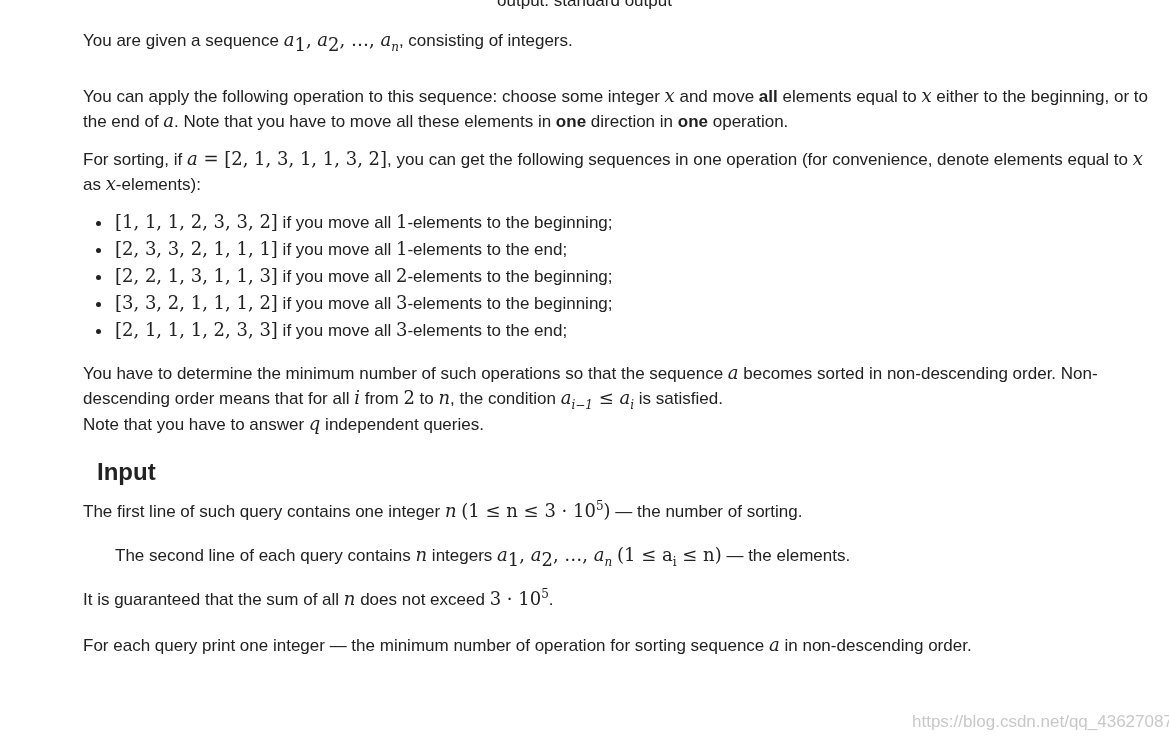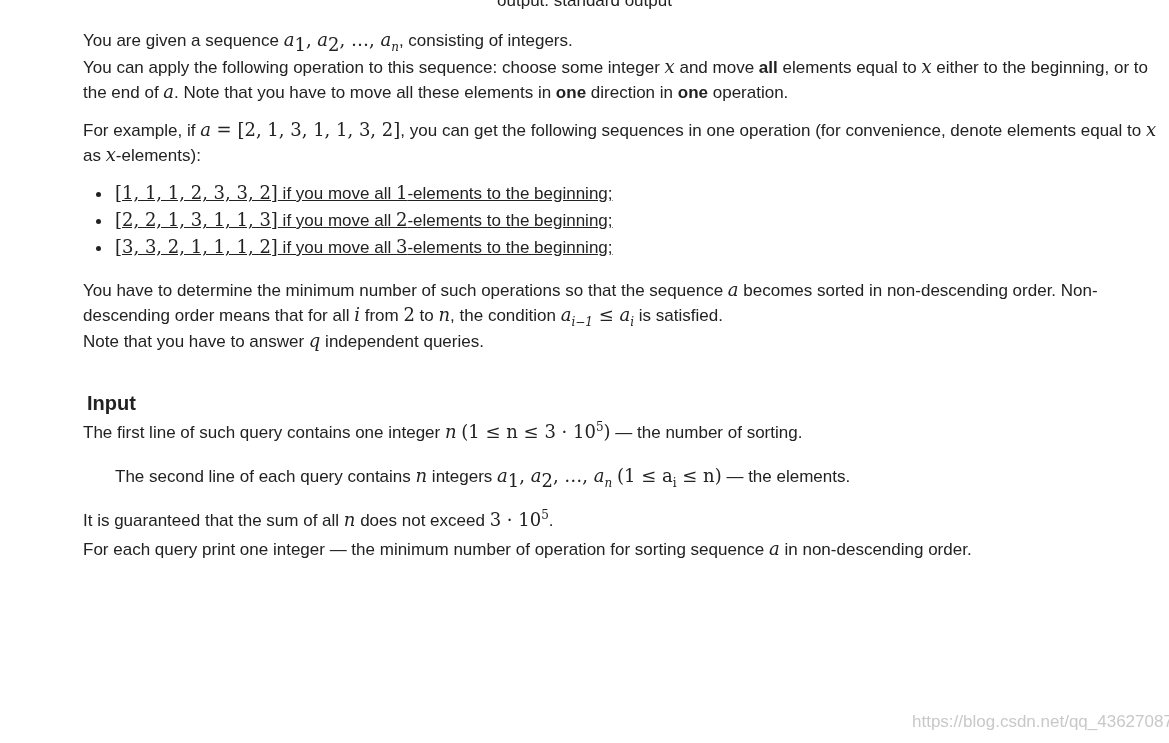--- a/index.html
+++ b/index.html
@@ -42,55 +42,54 @@
     }
     .mr {
       font-family: "DejaVu Serif", "Liberation Serif", serif;
       font-style: normal;
       font-size: 18px;
     }
     sub, sup {
       font-size: 12px;
       line-height: 0;
     }
-    .p1 { margin-bottom: 2px; }
+    .p1 { margin-bottom: 31px; }
     .p2 { margin-bottom: 13px; }
     .p3 { margin-bottom: 12px; }
     ul.examples {
       margin: 0 0 17px 0;
       padding: 0 0 0 32px;
       list-style: none;
-      text-decoration: underline;
     }
     ul.examples li {
       position: relative;
       line-height: 26px;
     }
     ul.examples li::before {
       content: "";
       position: absolute;
       left: -19px;
       top: 12px;
       width: 5px;
       height: 5px;
       border-radius: 50%;
       background: #222222;
     }
     .p4 { margin-bottom: 1px; }
-    .p5 { margin-bottom: 36px; }
+    .p5 { margin-bottom: 22px; }
     .section-title {
       font-weight: bold;
-      font-size: 20px;
+      font-size: 24px;
       line-height: 26px;
-      margin: 4px;
+      margin: 14px;
     }
     .in1 { margin-bottom: 19px; }
     .in2 { margin-bottom: 19px; }
     .in3 { margin-bottom: 19px; margin-left: 32px; }
-    .in4 { margin-bottom: 4px; }
+    .in4 { margin-bottom: 21px; }
     .watermark {
       position: absolute;
       left: 912px;
       top: 712px;
       font-size: 17px;
       color: rgba(190, 190, 190, 0.85);
       font-family: "Liberation Sans", sans-serif;
       white-space: nowrap;
     }
   </style>
@@ -98,26 +97,28 @@
 <body>
 
 <div class="top-output">output: standard output</div>
 
 <div class="content">
 
   <p class="p1"><span>You are given a sequence </span><span class="m"><span>a</span><sub class="mr">1</sub><span class="mr">, </span><span>a</span><sub class="mr">2</sub><span class="mr">, …, </span><span>a</span><sub>n</sub></span><span>, consisting of integers.</span></p>
 
   <p class="p2"><span>You can apply the following operation to this sequence: choose some integer </span><span class="m">x</span><span> and move </span><b>all</b><span> elements equal to </span><span class="m">x</span><span> either to the beginning, or to the end of </span><span class="m">a</span><span>. Note that you have to move all these elements in </span><b>one</b><span> direction in </span><b>one</b><span> operation.</span></p>
 
-  <p class="p3"><span>For example, if </span><span class="m">a</span><span class="mr"> = </span><span class="mr">[2, 1, 3, 1, 1, 3, 2]</span><span>, you can get the following sequences in one operation (for convenience, denote elements equal to </span><span class="m">x</span><span> as </span><span class="m">x</span><span>-elements):</span></p>
+  <p class="p3"><span>For sorting, if </span><span class="m">a</span><span class="mr"> = </span><span class="mr">[2, 1, 3, 1, 1, 3, 2]</span><span>, you can get the following sequences in one operation (for convenience, denote elements equal to </span><span class="m">x</span><span> as </span><span class="m">x</span><span>-elements):</span></p>
 
   <ul class="examples">
     <li><span class="mr">[1, 1, 1, 2, 3, 3, 2]</span><span> if you move all </span><span class="mr">1</span><span>-elements to the beginning;</span></li>
+    <li><span class="mr">[2, 3, 3, 2, 1, 1, 1]</span><span> if you move all </span><span class="mr">1</span><span>-elements to the end;</span></li>
     <li><span class="mr">[2, 2, 1, 3, 1, 1, 3]</span><span> if you move all </span><span class="mr">2</span><span>-elements to the beginning;</span></li>
     <li><span class="mr">[3, 3, 2, 1, 1, 1, 2]</span><span> if you move all </span><span class="mr">3</span><span>-elements to the beginning;</span></li>
+    <li><span class="mr">[2, 1, 1, 1, 2, 3, 3]</span><span> if you move all </span><span class="mr">3</span><span>-elements to the end;</span></li>
   </ul>
 
   <p class="p4"><span>You have to determine the minimum number of such operations so that the sequence </span><span class="m">a</span><span> becomes sorted in non-descending order. Non-descending order means that for all </span><span class="m">i</span><span> from </span><span class="mr">2</span><span> to </span><span class="m">n</span><span>, the condition </span><span class="m">a<sub>i−1</sub><span class="mr"> ≤ </span>a<sub>i</sub></span><span> is satisfied.</span></p>
 
   <p class="p5"><span>Note that you have to answer </span><span class="m">q</span><span> independent queries.</span></p>
 
   <div class="section-title">Input</div>
 
   <p class="in2"><span>The first line of such query contains one integer </span><span class="m">n</span> <span class="mr"><span>(1 ≤ n ≤ 3 · 10</span><sup>5</sup><span>)</span></span><span> — the number of sorting.</span></p>
 

